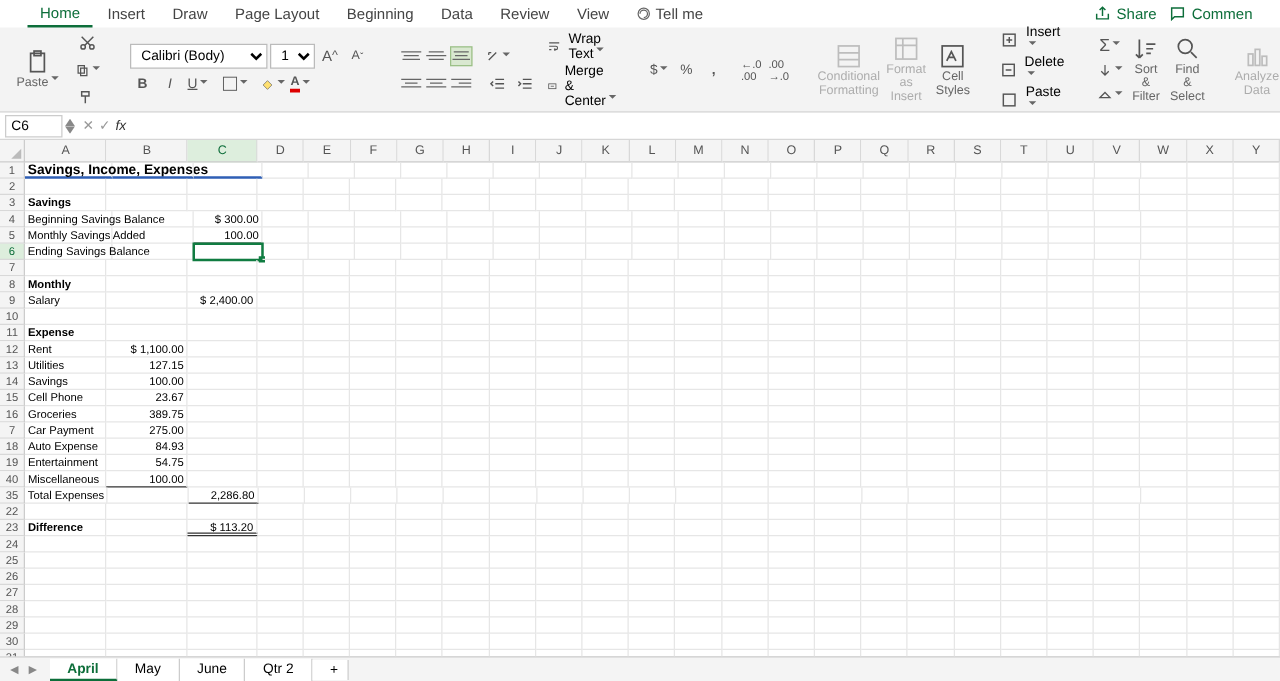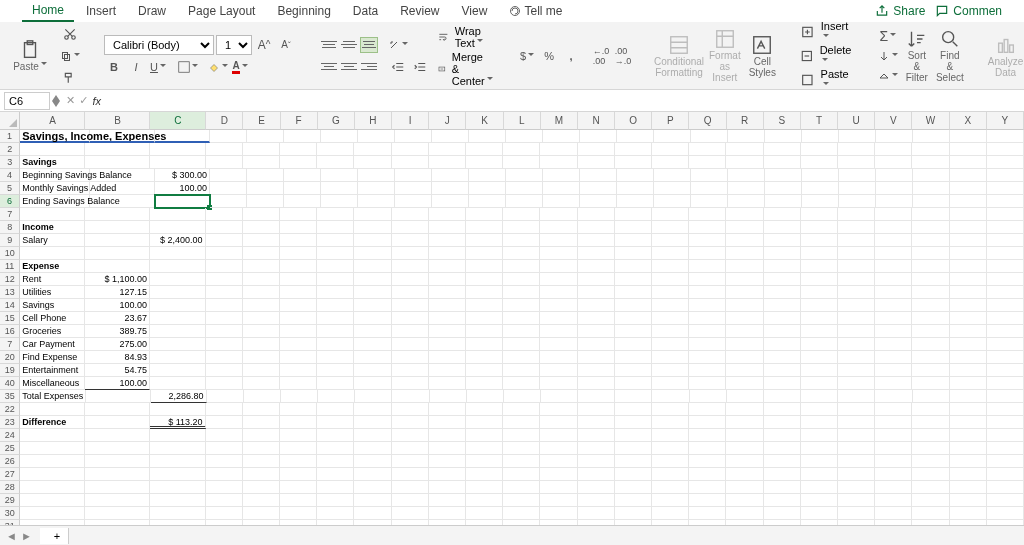--- a/index.html
+++ b/index.html
@@ -564,21 +564,21 @@
         <div class="cell" style="width: 40px;"></div>
         <div class="cell" style="width: 40px;"></div>
         <div class="cell" style="width: 40px;"></div>
         <div class="cell" style="width: 40px;"></div>
         <div class="cell" style="width: 40px;"></div>
         <div class="cell" style="width: 40px;"></div>
         <div class="cell" style="width: 40px;"></div>
       </div>
       <div class="row-g">
         <div class="rh">8</div>
-        <div class="cell bold" style="width: 70px;">Income</div>
+        <div class="cell bold" style="width: 70px;">Monthly</div>
         <div class="cell" style="width: 70px;"></div>
         <div class="cell" style="width: 60px;"></div>
         <div class="cell" style="width: 40px;"></div>
         <div class="cell" style="width: 40px;"></div>
         <div class="cell" style="width: 40px;"></div>
         <div class="cell" style="width: 40px;"></div>
         <div class="cell" style="width: 40px;"></div>
         <div class="cell" style="width: 40px;"></div>
         <div class="cell" style="width: 40px;"></div>
         <div class="cell" style="width: 40px;"></div>
@@ -843,22 +843,22 @@
         <div class="cell" style="width: 40px;"></div>
         <div class="cell" style="width: 40px;"></div>
         <div class="cell" style="width: 40px;"></div>
         <div class="cell" style="width: 40px;"></div>
         <div class="cell" style="width: 40px;"></div>
         <div class="cell" style="width: 40px;"></div>
         <div class="cell" style="width: 40px;"></div>
         <div class="cell" style="width: 40px;"></div>
       </div>
       <div class="row-g">
-        <div class="rh">20</div>
-        <div class="cell" style="width: 70px;">Find Expense</div>
+        <div class="rh">18</div>
+        <div class="cell" style="width: 70px;">Auto Expense</div>
         <div class="cell right" style="width: 70px;">84.93</div>
         <div class="cell" style="width: 60px;"></div>
         <div class="cell" style="width: 40px;"></div>
         <div class="cell" style="width: 40px;"></div>
         <div class="cell" style="width: 40px;"></div>
         <div class="cell" style="width: 40px;"></div>
         <div class="cell" style="width: 40px;"></div>
         <div class="cell" style="width: 40px;"></div>
         <div class="cell" style="width: 40px;"></div>
         <div class="cell" style="width: 40px;"></div>
@@ -1242,14 +1242,20 @@
         <div class="cell" style="width: 40px;"></div>
       </div>
     </div>
 </div>
 
 <div class="sheettabs">
   <div class="snav">
     <span>◄</span>
     <span>►</span>
   </div>
+  <div id="sheets-host" style="display:flex">
+      <div class="stab active">April</div>
+      <div class="stab">May</div>
+      <div class="stab">June</div>
+      <div class="stab">Qtr 2</div>
+    </div>
   <div class="stab add">+</div>
 </div>
 
 </body></html>

